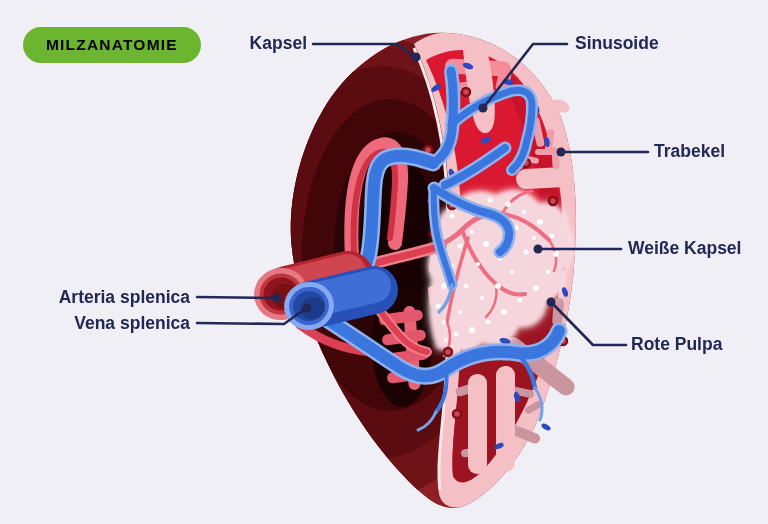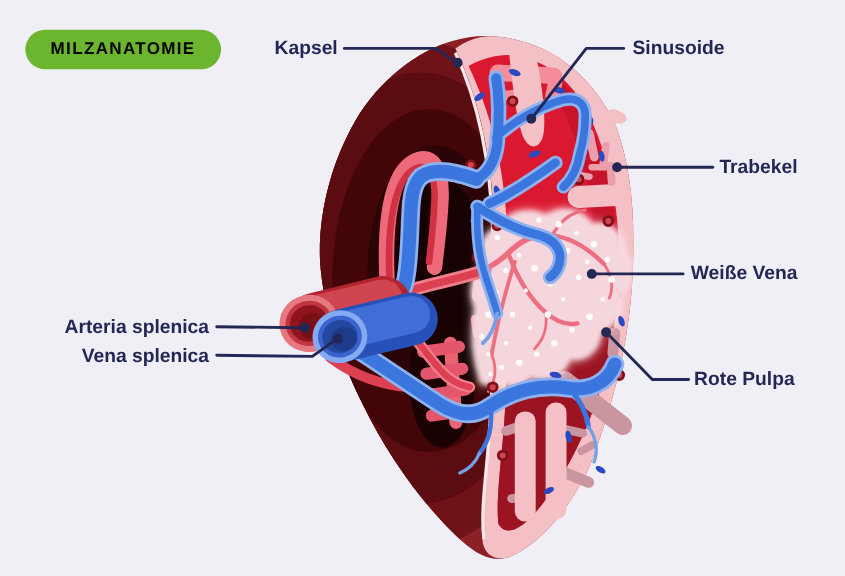--- a/index.html
+++ b/index.html
@@ -272,18 +272,18 @@
           <circle cx="307" cy="308" r="4.5" stroke="none"></circle>
     </g>
   </g>
 </svg>
 
 <div class="badge">MILZANATOMIE</div>
 
 <div class="lbl r" style="right:461px;top:33px;">Kapsel</div>
 <div class="lbl" style="left:575px;top:33px;">Sinusoide</div>
 <div class="lbl" style="left:654px;top:141px;">Trabekel</div>
-<div class="lbl" style="left:628px;top:238px;">Weiße Vena</div>
+<div class="lbl" style="left:628px;top:238px;">Weiße Kapsel</div>
 <div class="lbl r" style="right:578px;top:287px;">Arteria splenica</div>
 <div class="lbl" style="left:631px;top:334px;">Rote Pulpa</div>
 <div class="lbl r" style="right:578px;top:313px;margin-left:28px;">Vena splenica</div>
 
 </div>
 
 </body></html>

